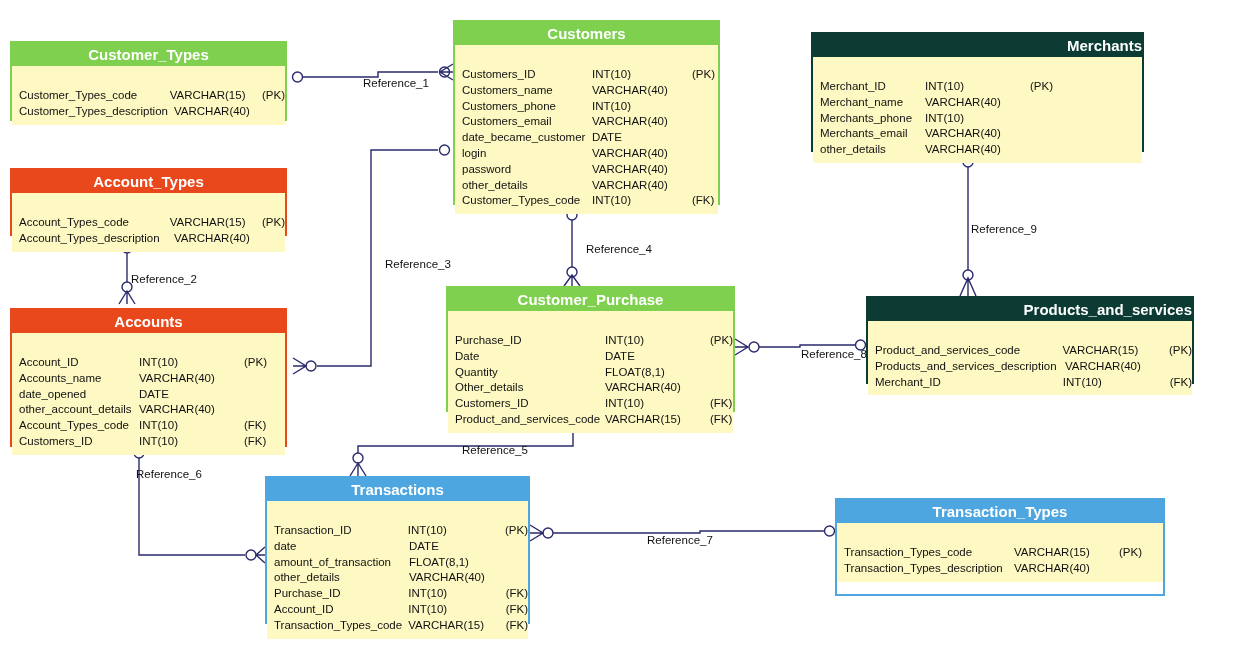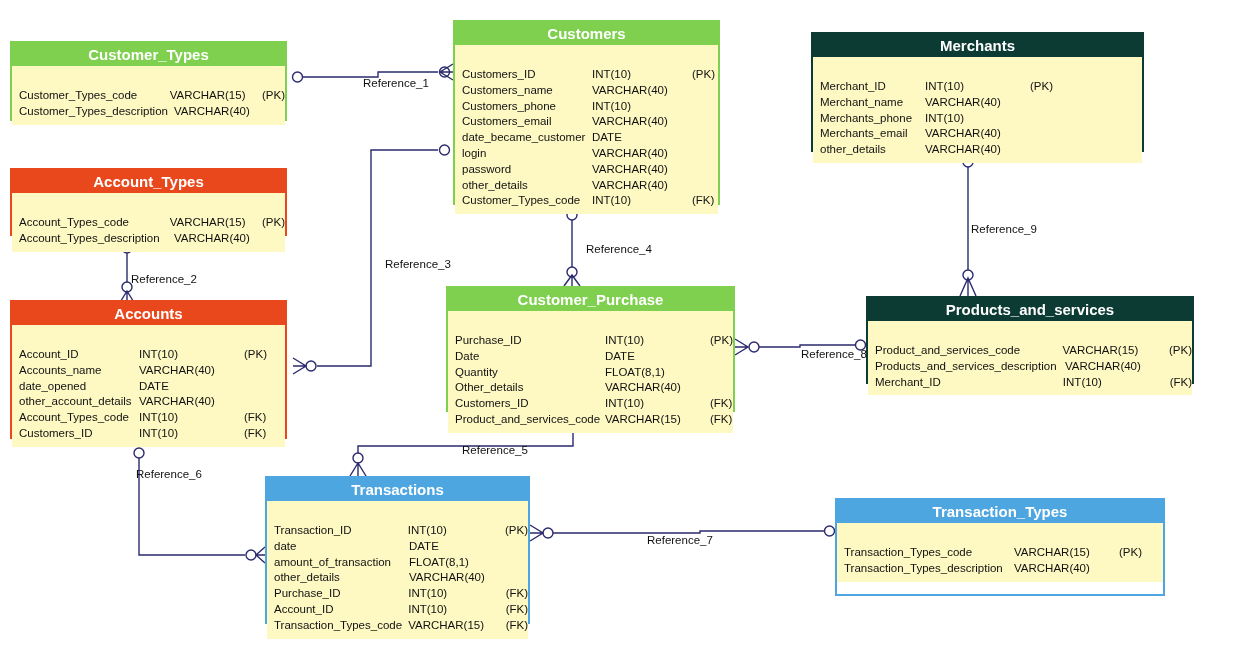--- a/index.html
+++ b/index.html
@@ -12,21 +12,21 @@
                line-height:23px;height:23px;white-space:nowrap;overflow:hidden;}
   .entity .body{padding:22px 0 5px 0;background:#fef9c3;}
   .attr{display:flex;font-size:11.5px;line-height:15.8px;color:#111;white-space:nowrap;}
   .attr .nm{padding-left:7px;}
   .attr .ty{}
   .attr .key{}
   
   .green{border-color:#7ed04e;}
   .green .hdr{background:#7ed04e;}
   .dark{border-color:#0b3b33;}
-  .dark .hdr{background:#0b3b33;}
+  .dark .hdr{background:#0b3b33;text-align:right;}
   .orange{border-color:#e8481c;}
   .orange .hdr{background:#e8481c;}
   .blue{border-color:#4da6e0;}
   .blue .hdr{background:#4da6e0;}
   .rellabel{position:absolute;font-size:11.5px;color:#111;white-space:nowrap;z-index:6;}
   line,path,circle{vector-effect:non-scaling-stroke;}
 </style>
 </head>
 <body>
 
@@ -205,21 +205,21 @@
             <span class="ty" style="width: 95px;">VARCHAR(15)</span>
             <span class="key">(PK)</span>
           </div>
           <div class="attr">
             <span class="nm" style="width: 155px;">Account_Types_description</span>
             <span class="ty" style="width: 95px;">VARCHAR(40)</span>
             <span class="key"></span>
           </div>
         </div>
       </div>
-      <div class="entity orange" style="left: 10px; top: 300px; width: 277px; height: 139px;">
+      <div class="entity orange" style="left: 10px; top: 308px; width: 277px; height: 139px;">
         <div class="hdr">Accounts</div>
         <div class="body">
           <div class="attr">
             <span class="nm" style="width: 120px;">Account_ID</span>
             <span class="ty" style="width: 105px;">INT(10)</span>
             <span class="key">(PK)</span>
           </div>
           <div class="attr">
             <span class="nm" style="width: 120px;">Accounts_name</span>
             <span class="ty" style="width: 105px;">VARCHAR(40)</span>

